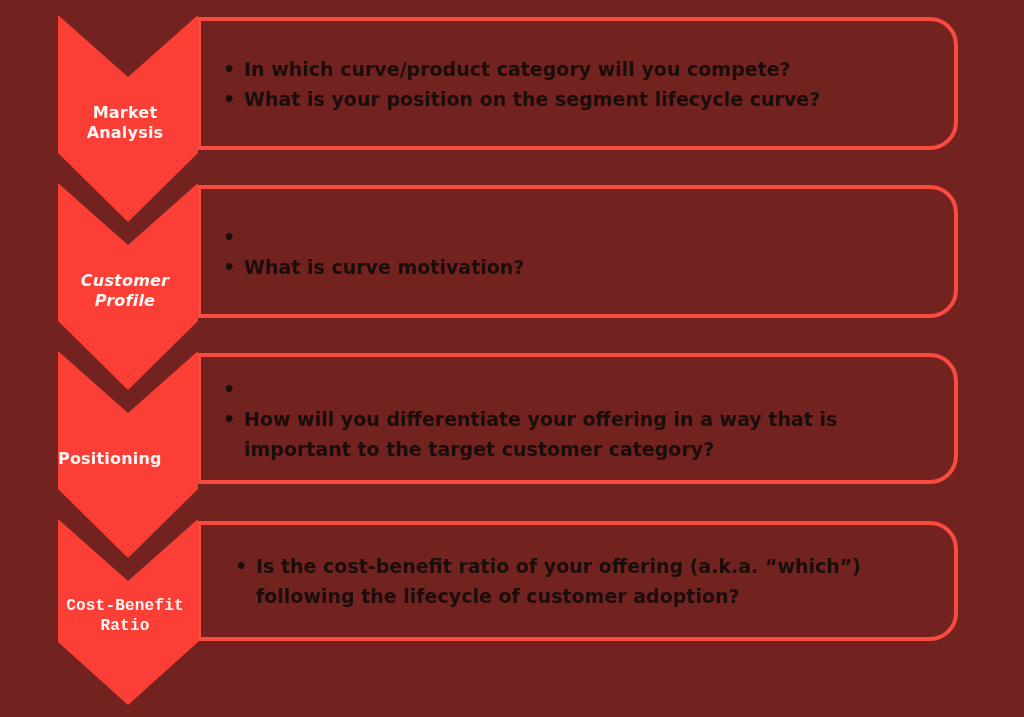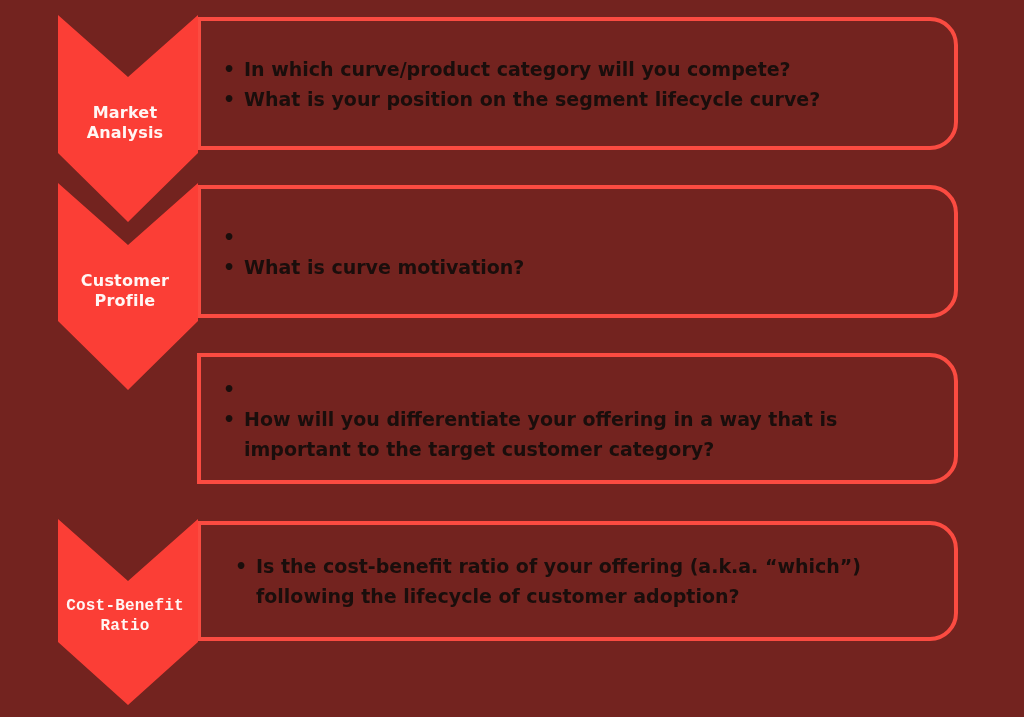--- a/index.html
+++ b/index.html
@@ -80,37 +80,40 @@
       </div>
       <div class="bullet">
         <span class="dot">•</span>
         <div class="lines">
             <div>What is your position on the segment lifecycle curve?</div>
           </div>
       </div>
     </div>
   </div>
 
-  <div class="chevron" style="top:183px;height:207px;clip-path:polygon(0 0,70px 62px,140px 0,140px 138px,70px 207px,0 138px);">
+  <div class="chevron" style="top:183px;height:207px;clip-path:polygon(0 0,70px 62px,140px 0,140px 138px,70px 207px,0 138px);font-style:italic;">
     <div class="chevron-label">Customer Profile</div>
   </div>
   <div class="qbox" style="top:185px;height:133px;">
     <div class="bullets">
       <div class="bullet">
         <span class="dot">•</span>
       </div>
       <div class="bullet">
         <span class="dot">•</span>
         <div class="lines">
             <div>What is curve motivation?</div>
           </div>
       </div>
     </div>
   </div>
 
+  <div class="chevron" style="top:351px;height:207px;clip-path:polygon(0 0,70px 62px,140px 0,140px 138px,70px 207px,0 138px);">
+    <div class="chevron-label">Positioning</div>
+  </div>
   <div class="qbox" style="top:353px;height:131px;">
     <div class="bullets">
       <div class="bullet">
         <span class="dot">•</span>
       </div>
       <div class="bullet">
         <span class="dot">•</span>
         <div class="lines">
           <div>How will you differentiate your offering in a way that is</div>
           <div>important to the target customer category?</div>

